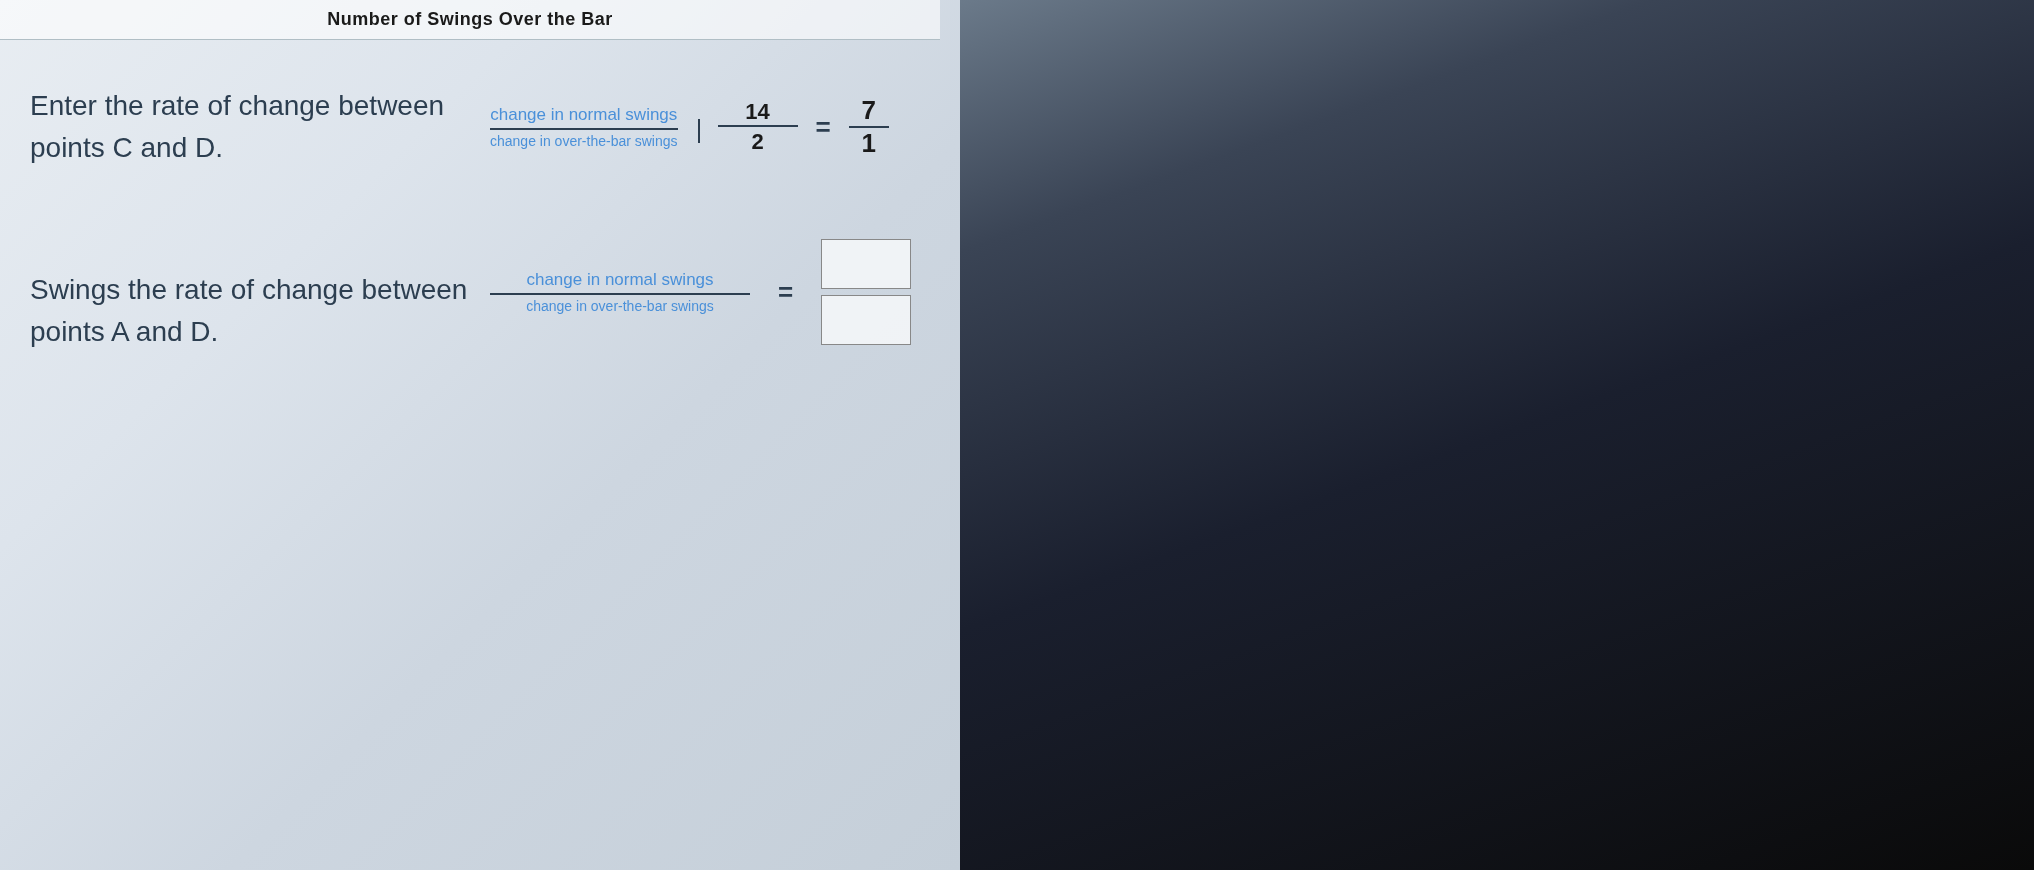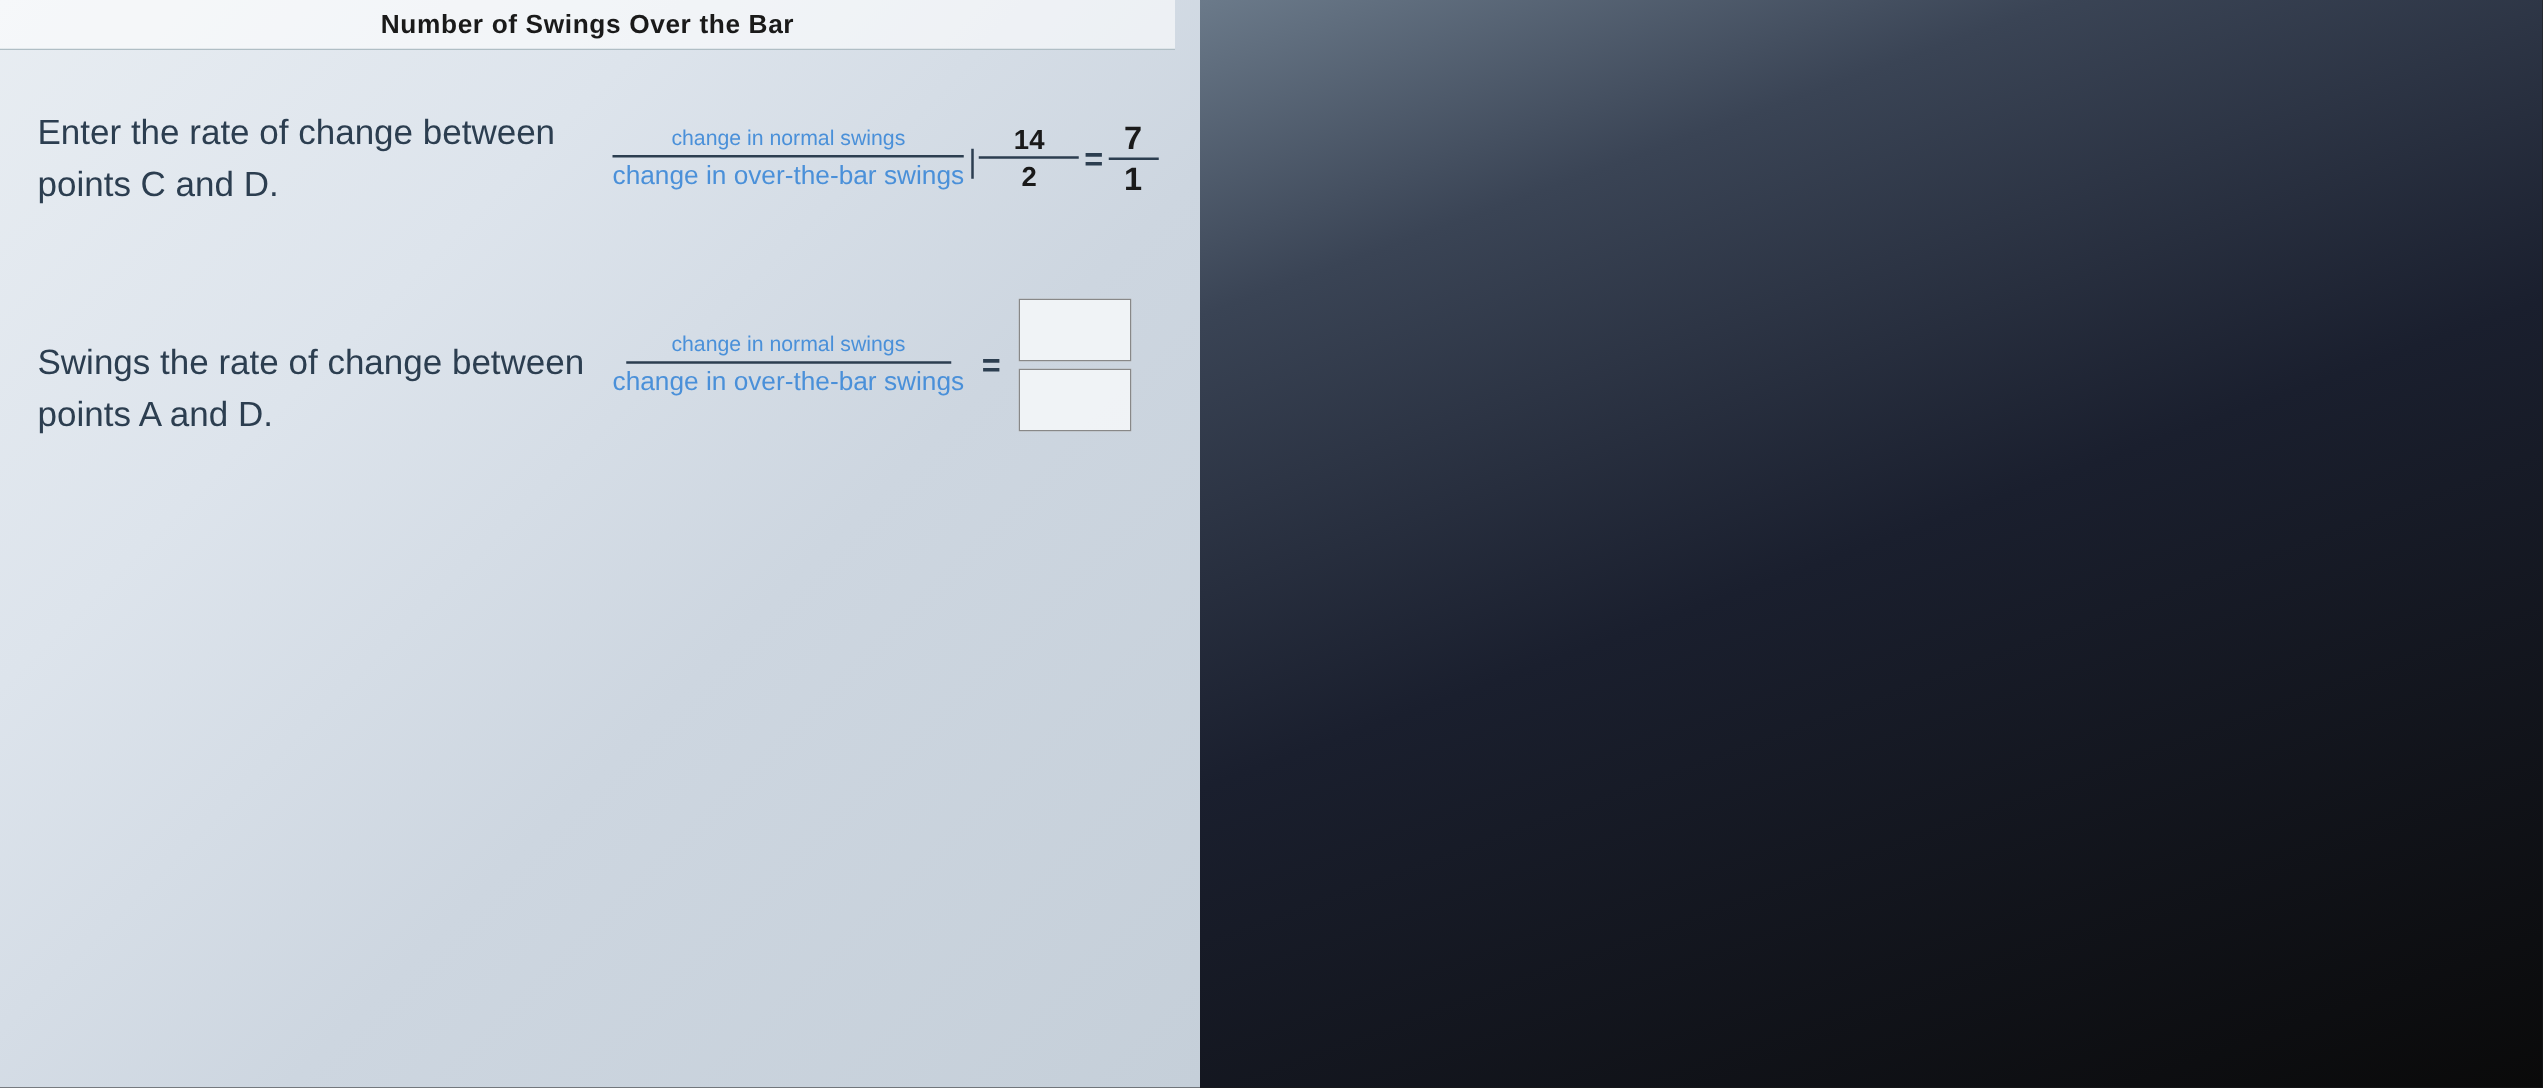--- a/index.html
+++ b/index.html
@@ -42,21 +42,21 @@
       width: 940px;
       height: 40px;
       background: rgba(255, 255, 255, 0.6);
       border-bottom: 1px solid #b0bec5;
       display: flex;
       align-items: center;
       justify-content: center;
     }
 
     .page-title {
-      font-size: 21px;
+      font-size: 18px;
       font-weight: bold;
       color: #1a1a1a;
       letter-spacing: 0.5px;
     }
 
     .content-area {
       position: absolute;
       top: 55px;
       left: 0;
       width: 960px;
@@ -75,21 +75,21 @@
       font-size: 28px;
       color: #2c3e50;
       width: 450px;
       line-height: 1.5;
       flex-shrink: 0;
     }
 
     .fraction-expression {
       display: flex;
       align-items: center;
-      gap: 4px;
+      gap: 18px;
       margin-left: 10px;
     }
 
     .fraction-label-group {
       display: flex;
       flex-direction: column;
       align-items: center;
     }
 
     .fraction-label-top {
@@ -100,21 +100,21 @@
     }
 
     .fraction-divider-line {
       width: 100%;
       height: 2px;
       background: #2c3e50;
       margin: 3px 0;
     }
 
     .fraction-label-bottom {
-      font-size: 21px;
+      font-size: 14px;
       color: #4a90d9;
       text-align: left;
       white-space: nowrap;
     }
 
     .fraction-input-group {
       display: flex;
       flex-direction: column;
       align-items: center;
       position: relative;

